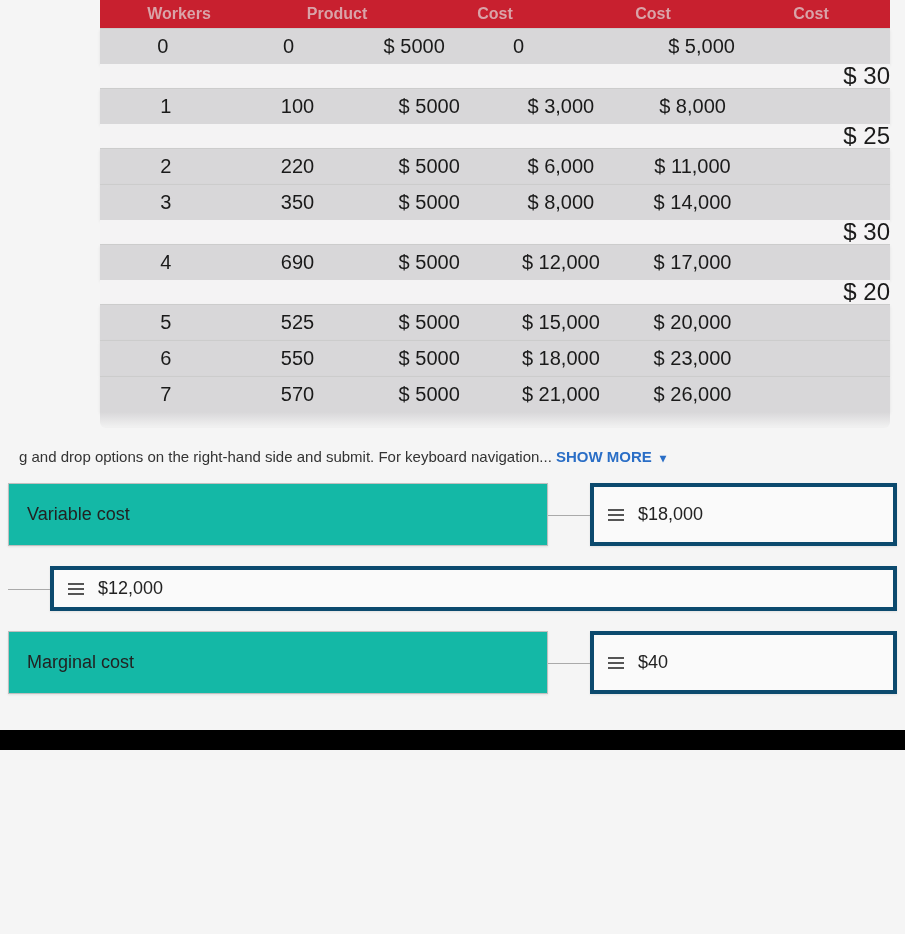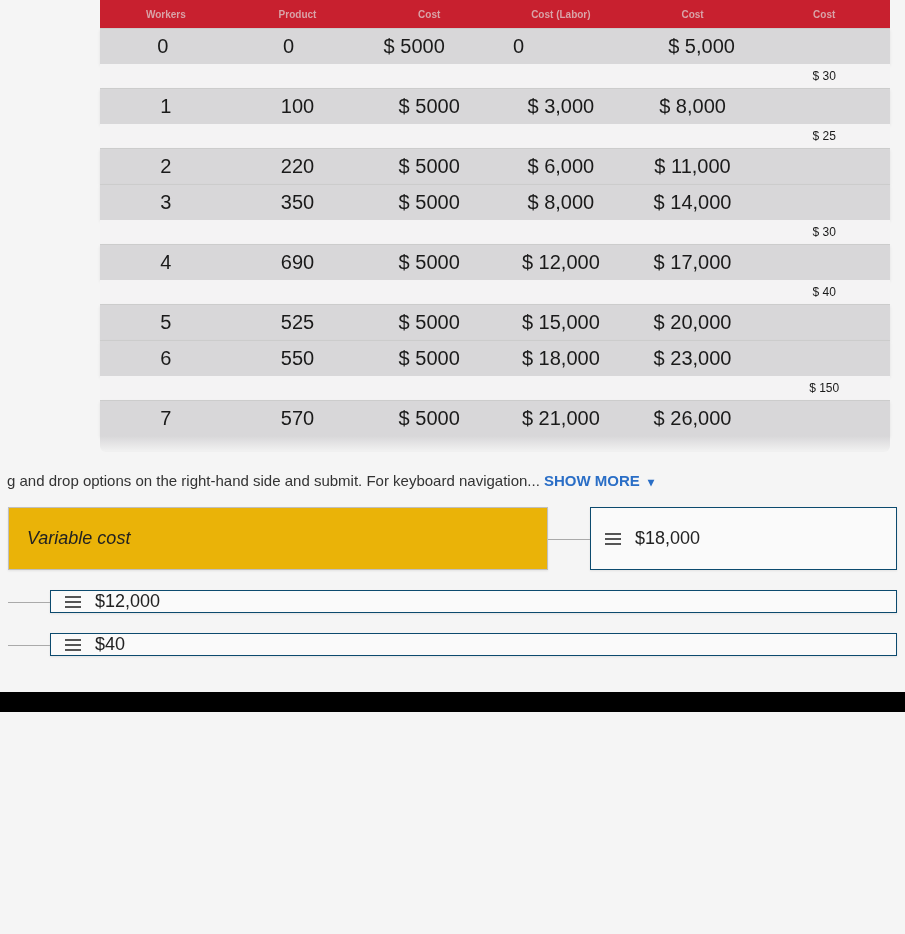--- a/index.html
+++ b/index.html
@@ -13,21 +13,21 @@
     margin: 0 0 20px 100px;
     width: 790px;
   }
   .header-row {
     background: #c8202f;
     height: 28px;
     display: flex;
   }
   .header-row > div {
     color: #d9a3a8;
-    font-size: 10px;
+    font-size: 16px;
     font-weight: bold;
     display: flex;
     align-items: center;
     justify-content: center;
     flex: 1;
   }
   .data-rows { }
   .main-row {
     display: flex;
     background: #d8d7d9;
@@ -42,32 +42,32 @@
     height: 24px;
     align-items: center;
   }
   .cell {
     flex: 1;
     text-align: center;
     font-size: 20px;
     color: #1a1a1a;
   }
   .cell.left { text-align: left; padding-left: 36px; }
-  .cell.marginal { font-size: 12px; }
+  .cell.marginal { font-size: 24px; text-align: right; }
   .tail-row {
     height: 16px;
     background: linear-gradient(#d8d7d9, #f0f0f0 90%);
     border-radius: 0 0 6px 6px;
   }
 
   .instructions {
     font-size: 15px;
     color: #333;
     margin: 18px 0 18px 0;
-    padding-left: 7px;
+    padding-left: 19px;
   }
   .show-more {
     color: #2a6ec6;
     font-weight: 600;
     cursor: pointer;
   }
   .chevron {
     display: inline-block;
     margin-left: 4px;
     font-size: 12px;
@@ -81,47 +81,46 @@
     padding: 0 8px 24px 8px;
   }
   .match-row {
     display: flex;
     align-items: stretch;
     gap: 0;
   }
   .drop-target {
     flex: 0 0 540px;
     border: 1px solid #bfbfbf;
-    background: #eab308;
+    background: #14b8a6;
     padding: 20px 18px;
     font-size: 18px;
     color: #222;
     box-shadow: 0 1px 2px rgba(0,0,0,.08);
-    font-style: italic;
   }
   .connector {
     width: 42px;
     position: relative;
     display: flex;
     align-items: center;
   }
   .connector::before {
     content: "";
     position: absolute;
     left: 0; right: 0;
     top: 50%;
     border-top: 1px solid #aaa;
   }
   .answer-box {
     flex: 1;
-    border: 1px solid #0c4a6e;
+    border: 4px solid #0c4a6e;
     background: #fafafa;
     display: flex;
     align-items: center;
-    padding: 0 14px;
+    padding: 8px 14px;
     font-size: 18px;
     box-shadow: 0 1px 2px rgba(0,0,0,.08);
   }
   .handle {
     display: inline-flex;
     flex-direction: column;
     gap: 3px;
     margin-right: 14px;
     cursor: grab;
   }
@@ -139,21 +138,20 @@
   }
 </style>
 </head>
 <body>
 
 <div class="table-wrap">
   <div class="header-row">
     <div>Workers</div>
     <div>Product</div>
     <div>Cost</div>
-    <div>Cost (Labor)</div>
     <div>Cost</div>
     <div>Cost</div>
   </div>
 
   <div class="data-rows">
 
     <div class="main-row">
       <div class="cell">0</div>
       <div class="cell">0</div>
       <div class="cell">$ 5000</div>
@@ -220,47 +218,39 @@
       <div class="cell">$ 12,000</div>
       <div class="cell">$ 17,000</div>
       <div class="cell"></div>
     </div>
     <div class="between-row">
       <div class="cell"></div>
         <div class="cell"></div>
         <div class="cell"></div>
         <div class="cell"></div>
         <div class="cell"></div>
-      <div class="cell marginal">$ 40</div>
+      <div class="cell marginal">$ 20</div>
     </div>
 
     <div class="main-row">
       <div class="cell">5</div>
       <div class="cell">525</div>
       <div class="cell">$ 5000</div>
       <div class="cell">$ 15,000</div>
       <div class="cell">$ 20,000</div>
       <div class="cell"></div>
     </div>
 
     <div class="main-row">
       <div class="cell">6</div>
       <div class="cell">550</div>
       <div class="cell">$ 5000</div>
       <div class="cell">$ 18,000</div>
       <div class="cell">$ 23,000</div>
       <div class="cell"></div>
-    </div>
-    <div class="between-row">
-      <div class="cell"></div>
-        <div class="cell"></div>
-        <div class="cell"></div>
-        <div class="cell"></div>
-        <div class="cell"></div>
-      <div class="cell marginal">$ 150</div>
     </div>
 
     <div class="main-row">
       <div class="cell">7</div>
       <div class="cell">570</div>
       <div class="cell">$ 5000</div>
       <div class="cell">$ 21,000</div>
       <div class="cell">$ 26,000</div>
       <div class="cell"></div>
     </div>
@@ -300,20 +290,23 @@
       <span class="handle">
         <span class="bar"></span>
           <span class="bar"></span>
           <span class="bar"></span>
       </span>
       <span>$12,000</span>
     </div>
   </div>
 
   <div class="match-row">
+    <div class="drop-target">
+      <span>Marginal cost</span>
+    </div>
     <div class="connector"></div>
     <div class="answer-box">
       <span class="handle">
         <span class="bar"></span>
           <span class="bar"></span>
           <span class="bar"></span>
       </span>
       <span>$40</span>
     </div>
   </div>

